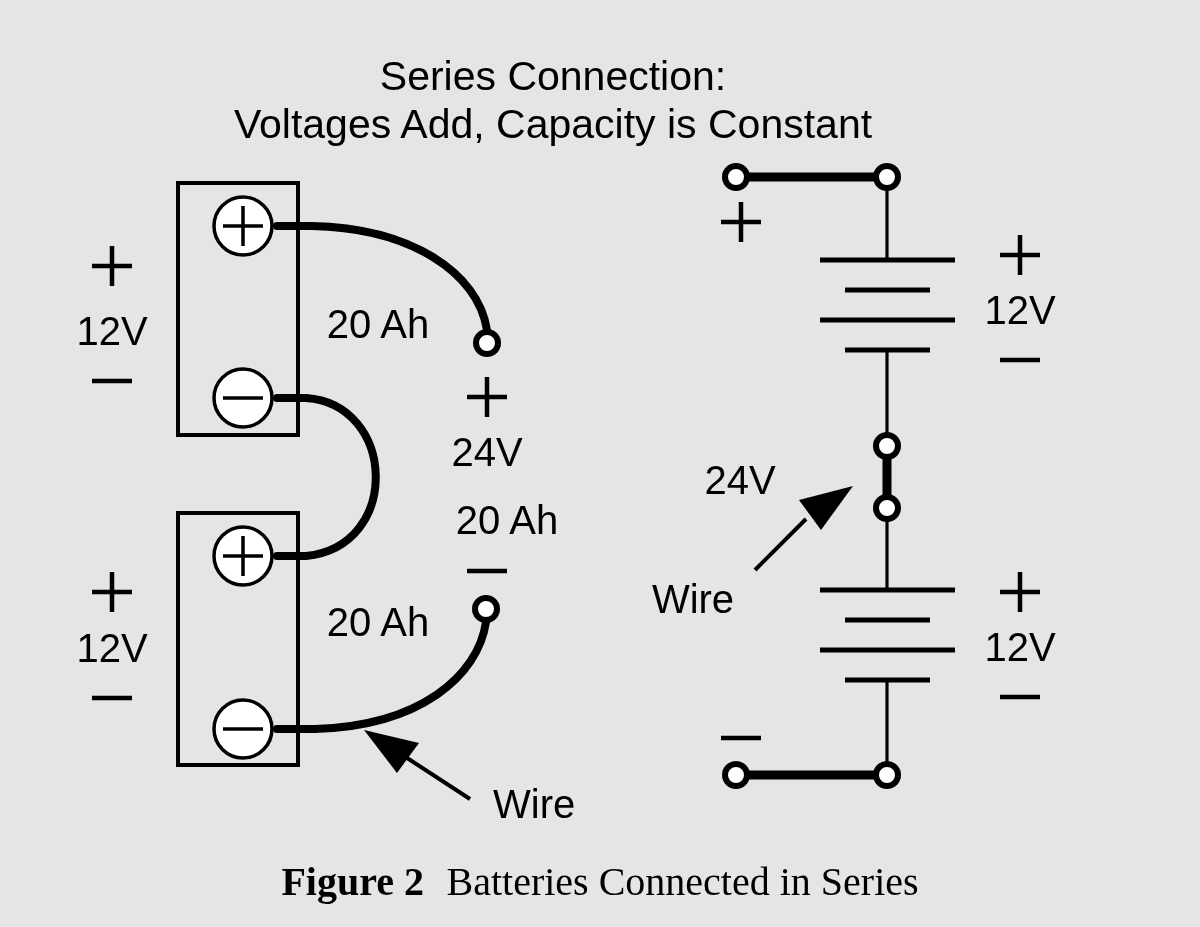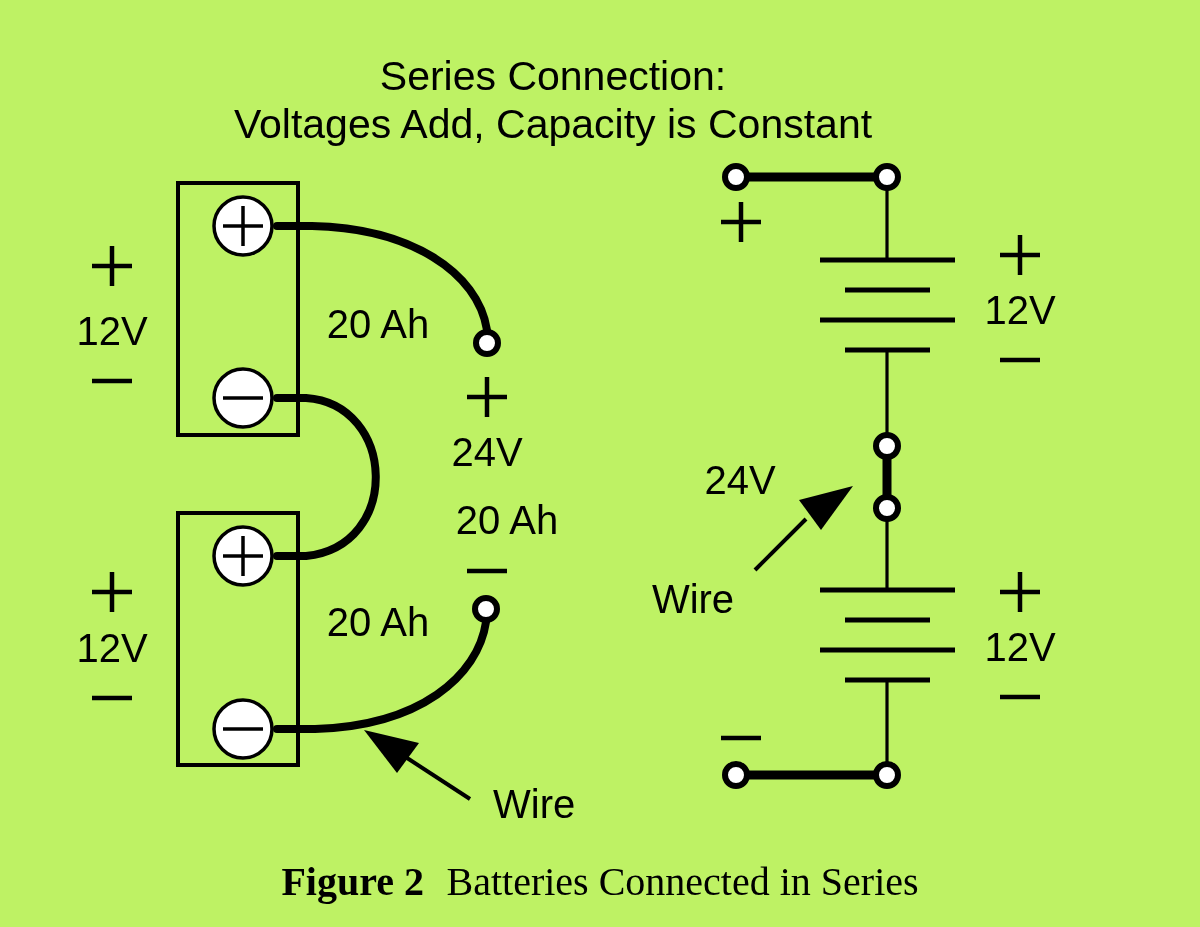--- a/index.html
+++ b/index.html
@@ -10,21 +10,21 @@
   body {
     width: 1200px;
     height: 927px;
     font-family: "Liberation Sans", sans-serif;
     overflow: hidden;
   }
   #figure-root {
     position: relative;
     width: 1200px;
     height: 927px;
-    background: #bef264;
+    background: #e5e5e5;
   }
   svg.diagram {
     display: block;
     width: 1200px;
     height: 927px;
   }
   .ttl {
     font-family: "Liberation Sans", sans-serif;
     font-size: 41px;
     fill: #000;

